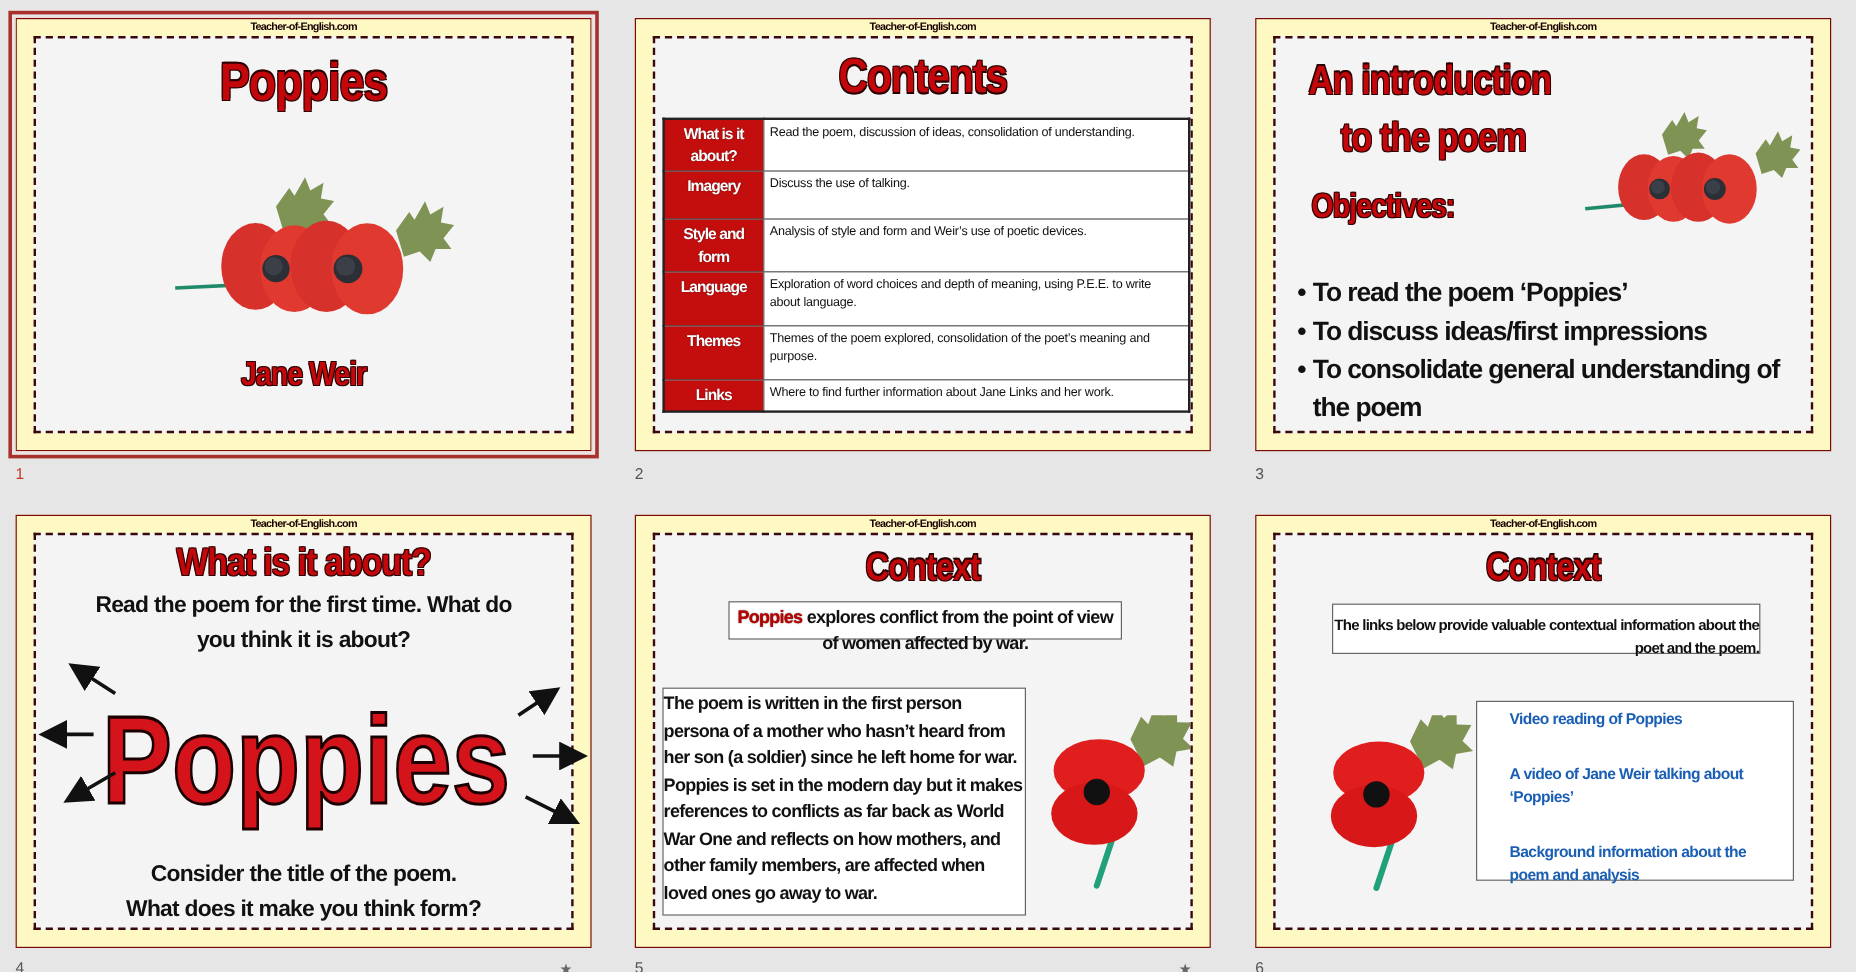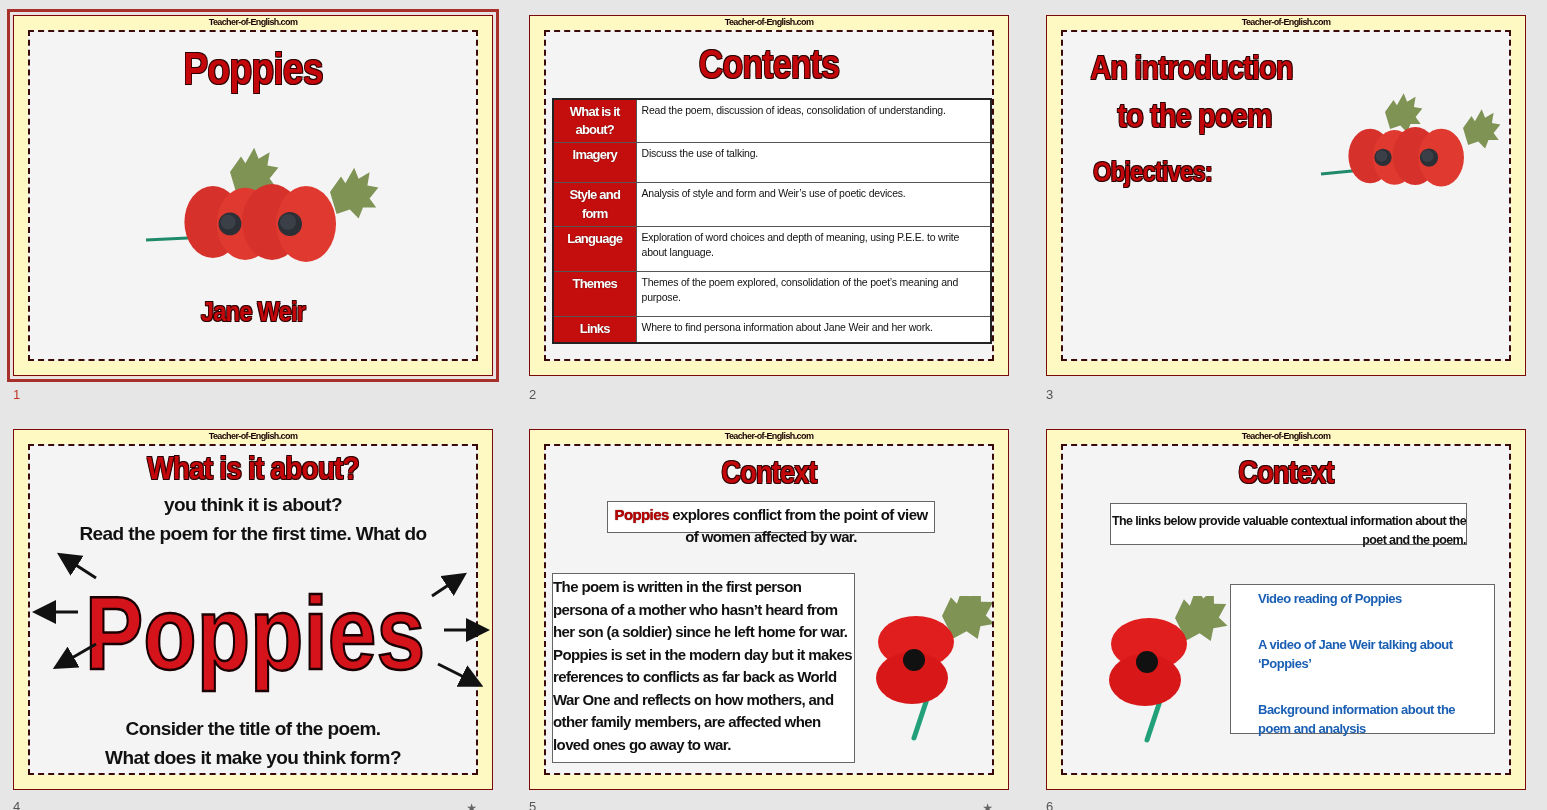--- a/index.html
+++ b/index.html
@@ -161,21 +161,21 @@
         <tr style="height:45px">
           <td class="head">Language</td>
           <td class="desc">Exploration of word choices and depth of meaning, using P.E.E. to write about language.</td>
         </tr>
         <tr style="height:45px">
           <td class="head">Themes</td>
           <td class="desc">Themes of the poem explored, consolidation of the poet’s meaning and purpose.</td>
         </tr>
         <tr style="height:24px">
           <td class="head">Links</td>
-          <td class="desc">Where to find persona information about Jane Weir and her work.</td>
+          <td class="desc">Where to find further information about Jane Links and her work.</td>
         </tr>
       </tbody>
         </table>
     </div>
   </div>
   <div class="slide-num" style="top:372px;">2</div>
 </div>
 
 <div class="slide-cell" style="left:1046px; top:15px;">
   <div class="slide">
@@ -184,33 +184,38 @@
       <div class="title s3-t1">An introduction</div>
       <div class="title s3-t2">to the poem</div>
       <div class="title s3-obj">Objectives:</div>
       <svg class="poppy" style="left:250px; top:56px;" width="200" height="100">
         <path d="M8,86 L70,80" stroke="#1f8a6a" stroke-width="3"></path>
         <use href="#leaf" transform="translate(72,24) scale(0.85)"></use>
         <use href="#leaf" transform="translate(150,40) scale(0.85)"></use>
         <use href="#flower" transform="translate(70,68) scale(0.72)"></use>
         <use href="#flower" transform="translate(116,68) scale(0.76)"></use>
       </svg>
+      <ul class="s3-list narrow">
+        <li>To read the poem ‘Poppies’</li>
+        <li>To discuss ideas/first impressions</li>
+        <li>To consolidate general understanding of the poem</li>
+      </ul>
     </div>
   </div>
   <div class="slide-num" style="top:372px;">3</div>
 </div>
 
 <div class="slide-cell" style="left:13px; top:429px;">
   <div class="slide">
     <div class="watermark">Teacher-of-English.com</div>
     <div class="inner">
       <div class="title s4-title">What is it about?</div>
       <div class="narrow s4-q">
+        <div>Read the poem for the first time.  What do</div>
         <div>you think it is about?</div>
-        <div>Read the poem for the first time.  What do</div>
       </div>
       <svg class="warp" viewBox="0 0 350 140">
         <text x="175" y="105" text-anchor="middle" font-family="Liberation Sans, sans-serif" font-weight="bold" font-size="104" fill="#d4141a" stroke="#1a0000" stroke-width="2.5" textLength="340" lengthAdjust="spacingAndGlyphs">Poppies</text>
       </svg>
       <svg class="poppy" style="left:0; top:100px;" width="460" height="150">
         <defs>
           <marker id="ah" markerWidth="8" markerHeight="8" refX="6" refY="4" orient="auto">
             <path d="M0,0 L8,4 L0,8 Z" fill="#111"></path>
           </marker>
         </defs>

